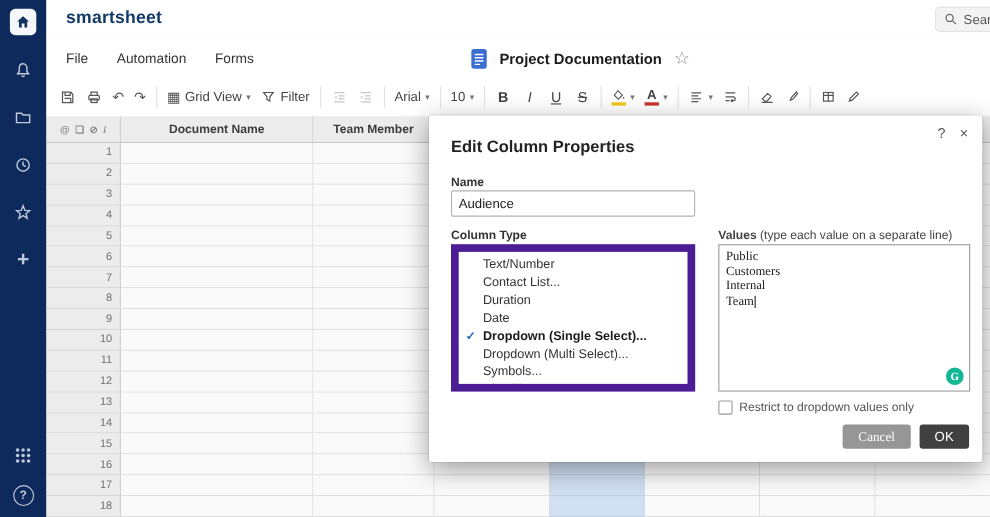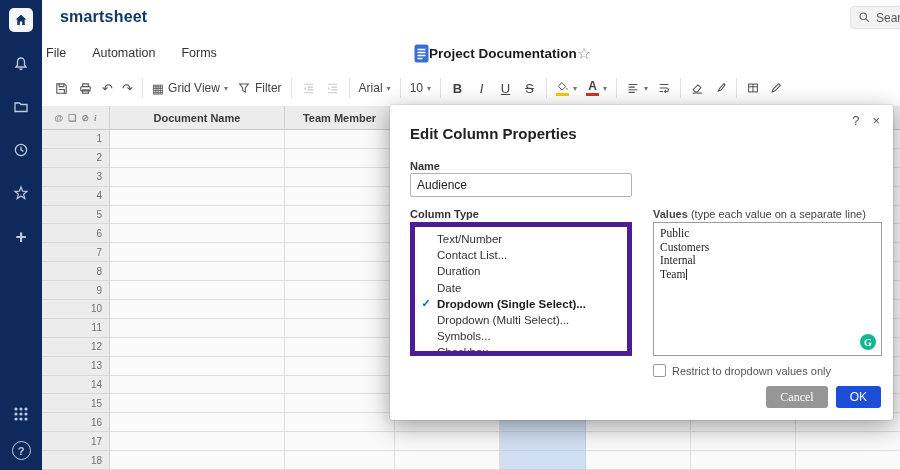--- a/index.html
+++ b/index.html
@@ -17,25 +17,25 @@
                font-size:11px;display:flex;align-items:center;justify-content:center;font-weight:bold;}
   .plus-glyph{color:#bfc9da;font-size:19px;line-height:1;font-weight:bold;}
 
   
   .topbar{position:absolute;left:42px;top:0;right:0;height:36px;background:#fff;border-bottom:1px solid #f0f0f0;}
   .logo{position:absolute;left:18px;top:8px;font-size:16px;font-weight:bold;color:#123a66;letter-spacing:.2px;}
   .search{position:absolute;left:808px;top:6px;width:120px;height:23px;background:#f3f3f3;
           border:1px solid #e3e3e3;border-radius:4px;display:flex;align-items:center;gap:5px;
           padding:0 7px;color:#555;font-size:12px;box-sizing:border-box;cursor:text;}
 
-  .menubar{position:absolute;left:26px;top:36px;right:0;height:34px;background:#fff;
+  .menubar{position:absolute;left:40px;top:36px;right:0;height:34px;background:#fff;
            border-bottom:1px solid #e5e5e5;display:flex;align-items:center;padding-left:20px;
            gap:26px;font-size:12.5px;color:#333;}
   .menu-item{cursor:pointer;}
-  .doc-group{position:absolute;left:388px;top:0;height:34px;display:flex;align-items:center;gap:0;text-align:center;}
+  .doc-group{position:absolute;left:388px;top:0;height:34px;display:flex;align-items:center;gap:11px;text-align:center;}
   .doc-title{font-size:13.5px;font-weight:bold;color:#1b1b1b;}
   .star{color:#8a8a8a;font-size:16px;cursor:pointer;}
 
   
   .toolbar{position:absolute;left:42px;top:70px;right:0;height:36px;background:#fff;
            border-bottom:1px solid #d9d9d9;display:flex;align-items:center;padding:0 12px;
            gap:9px;color:#555;}
   .tb-btn{display:flex;align-items:center;gap:4px;font-size:12px;color:#444;cursor:pointer;white-space:nowrap;}
   .tb-ic{font-size:13px;line-height:1;color:#555;}
   .sep{width:1px;height:20px;background:#e2e2e2;}
@@ -67,21 +67,21 @@
   
   .modal{position:absolute;left:390px;top:105px;width:503px;height:315px;background:#fff;
          border-radius:3px;box-shadow:0 6px 24px rgba(0,0,0,.38),0 0 0 1px rgba(0,0,0,.07);
          z-index:10;box-sizing:border-box;}
   .m-top{position:absolute;top:8px;right:13px;display:flex;gap:13px;color:#555;font-size:13px;}
   .m-top span{cursor:pointer;}
   .m-title{position:absolute;left:20px;top:20px;font-size:15px;font-weight:bold;color:#222;}
   .m-label{position:absolute;font-size:11px;font-weight:bold;color:#333;}
   .m-name-input{position:absolute;left:20px;top:68px;width:208px;height:18px;border:1px solid #b3b3b3;
                 border-radius:2px;font-size:12px;padding:2px 6px;font-family:inherit;color:#222;}
-  .ct-list{position:absolute;left:20px;top:117px;width:222px;height:134px;border:5px solid #4c1d95;
+  .ct-list{position:absolute;left:20px;top:117px;width:222px;height:134px;border:7px solid #4c1d95;
            background:#fff;box-sizing:border-box;padding-top:4px;overflow:hidden;}
   .ct-item{display:flex;align-items:center;height:16.2px;font-size:11.5px;color:#333;cursor:pointer;}
   .ct-check{width:22px;text-align:center;font-weight:bold;font-size:11px;}
   .ct-selected .ct-label{font-weight:bold;color:#1b1b1b;}
   .m-values-label{position:absolute;left:263px;top:103px;font-size:11px;color:#444;}
   .values-wrap{position:absolute;left:263px;top:117px;width:229px;height:134px;border:1px solid #9c9c9c;
                box-sizing:border-box;background:#fff;cursor:text;font-family:Liberation Serif, serif;}
   .values-text{position:absolute;inset:0;font-size:11.5px;color:#222;padding:4px 6px;
                white-space:pre-wrap;line-height:13.5px;}
   .values-text::after{content:"";display:inline-block;width:1px;height:11px;background:#222;
@@ -548,17 +548,17 @@
       <div class="grammarly">G</div>
     </div>
 
     <div class="m-restrict">
       <span class="cb"></span>
       <span>Restrict to dropdown values only</span>
     </div>
 
     <div class="m-buttons">
       <button class="btn" style="background: rgb(150, 150, 150); font-family: Liberation Serif, serif;">Cancel</button>
-      <button class="btn" style="background: #1d4ed8;">OK</button>
+      <button class="btn" style="background: #404040;">OK</button>
     </div>
   </div>
 
 </div>
 
 </body></html>

